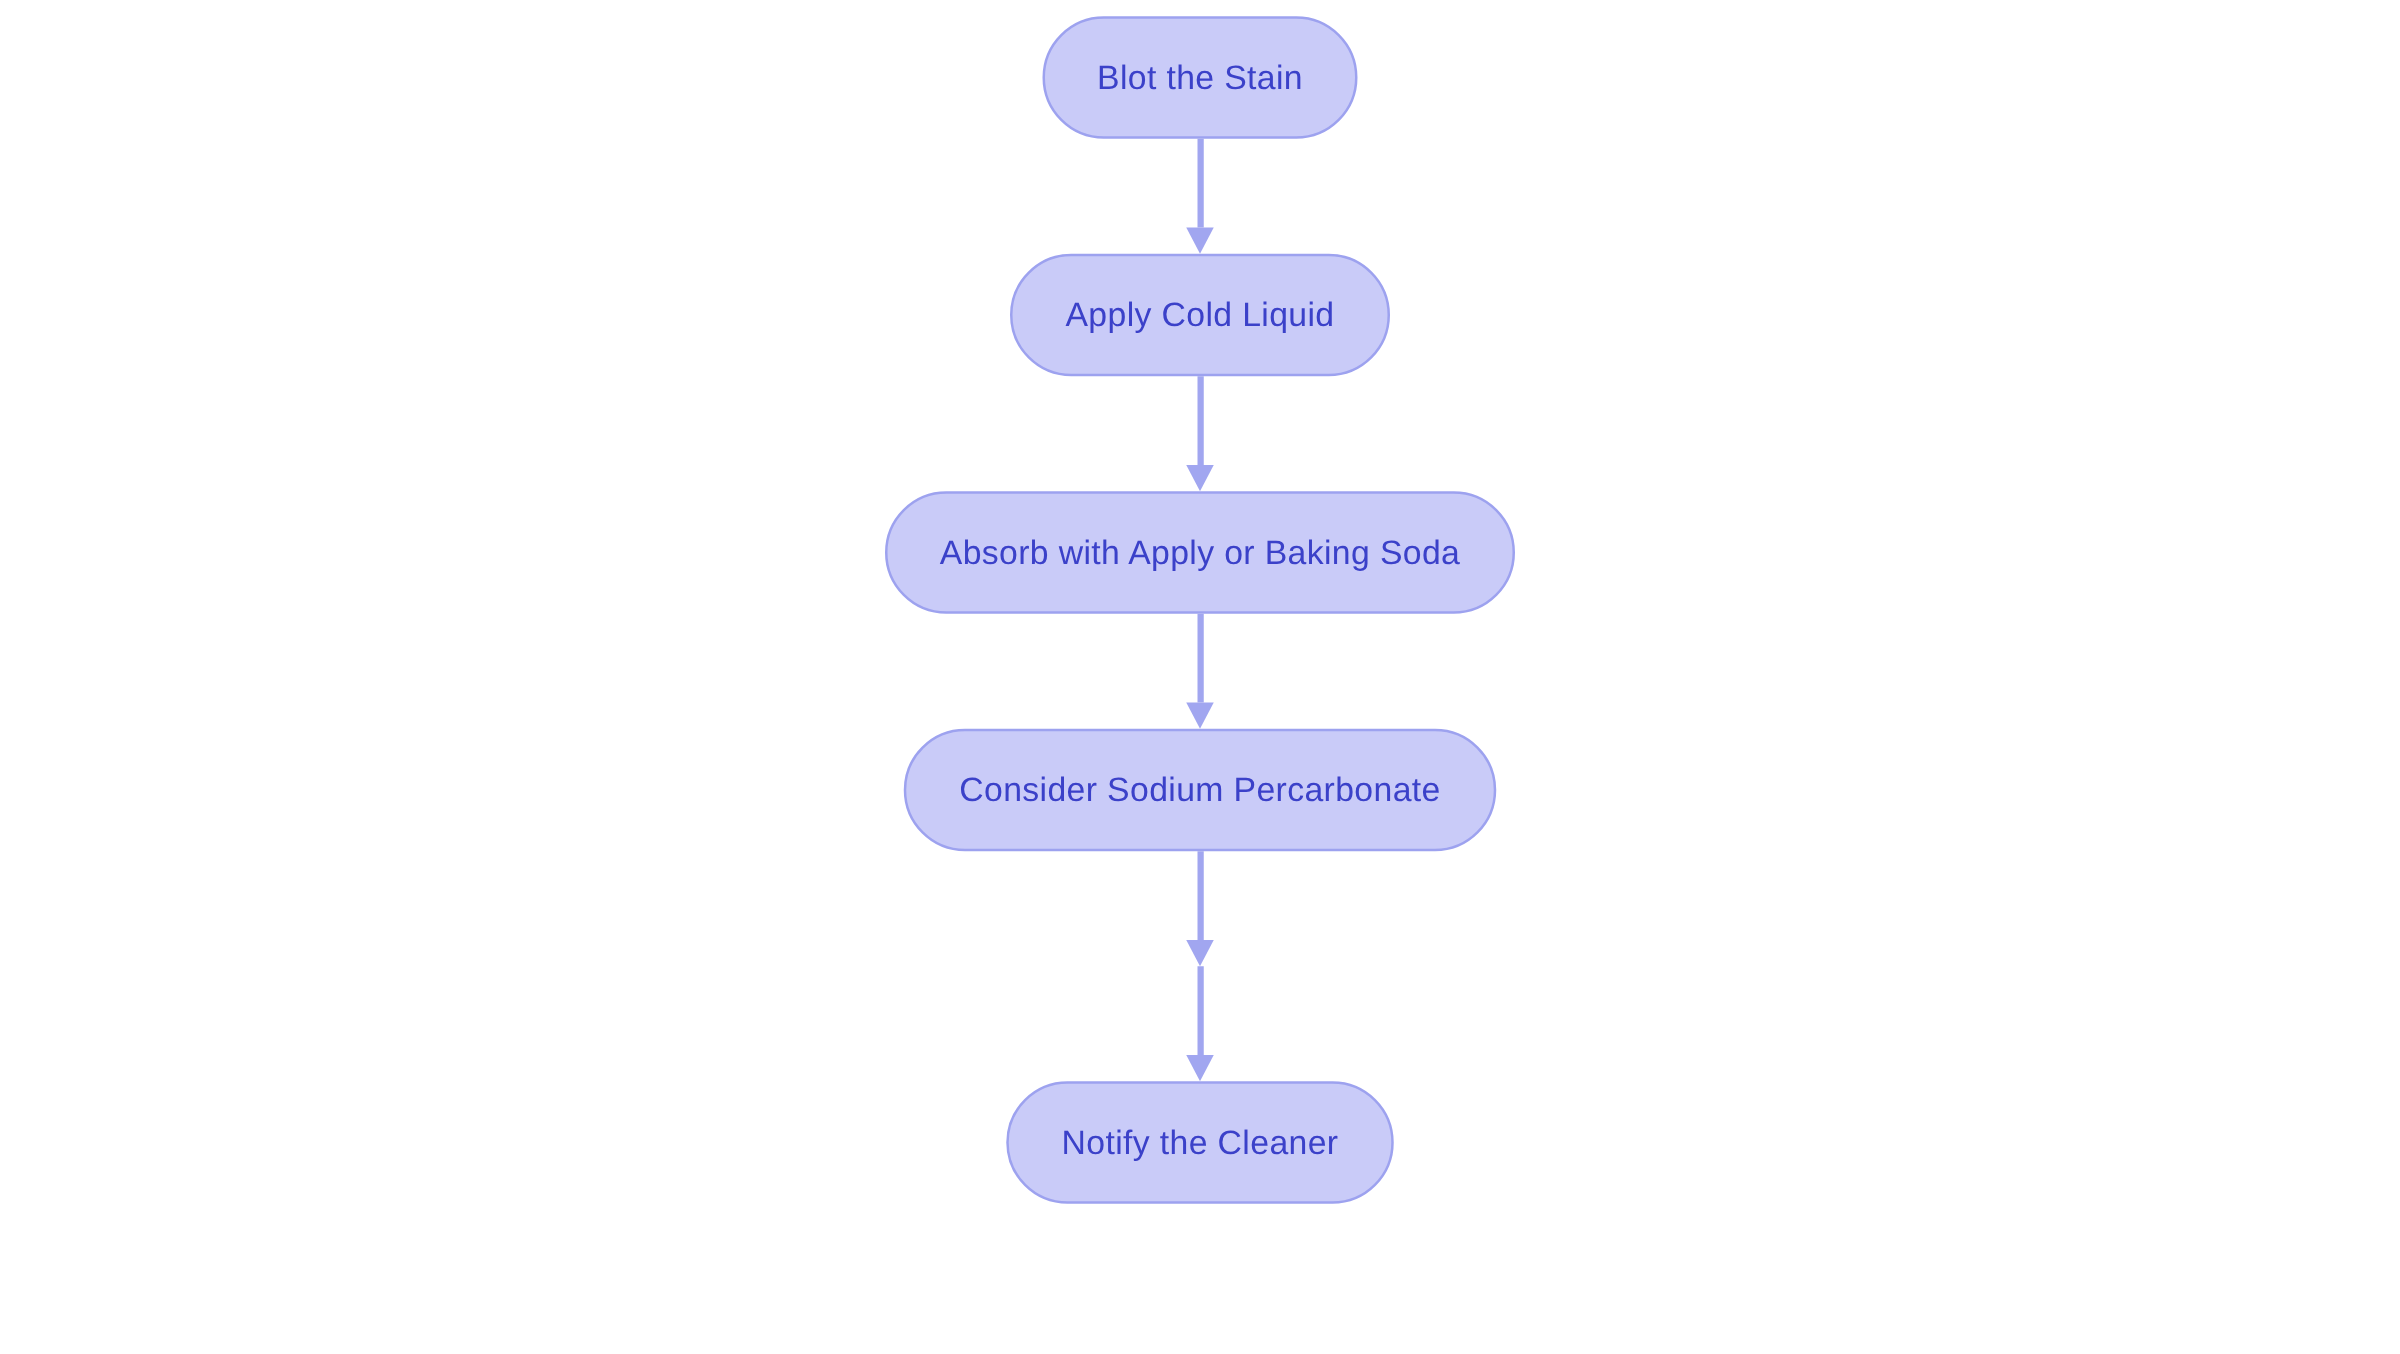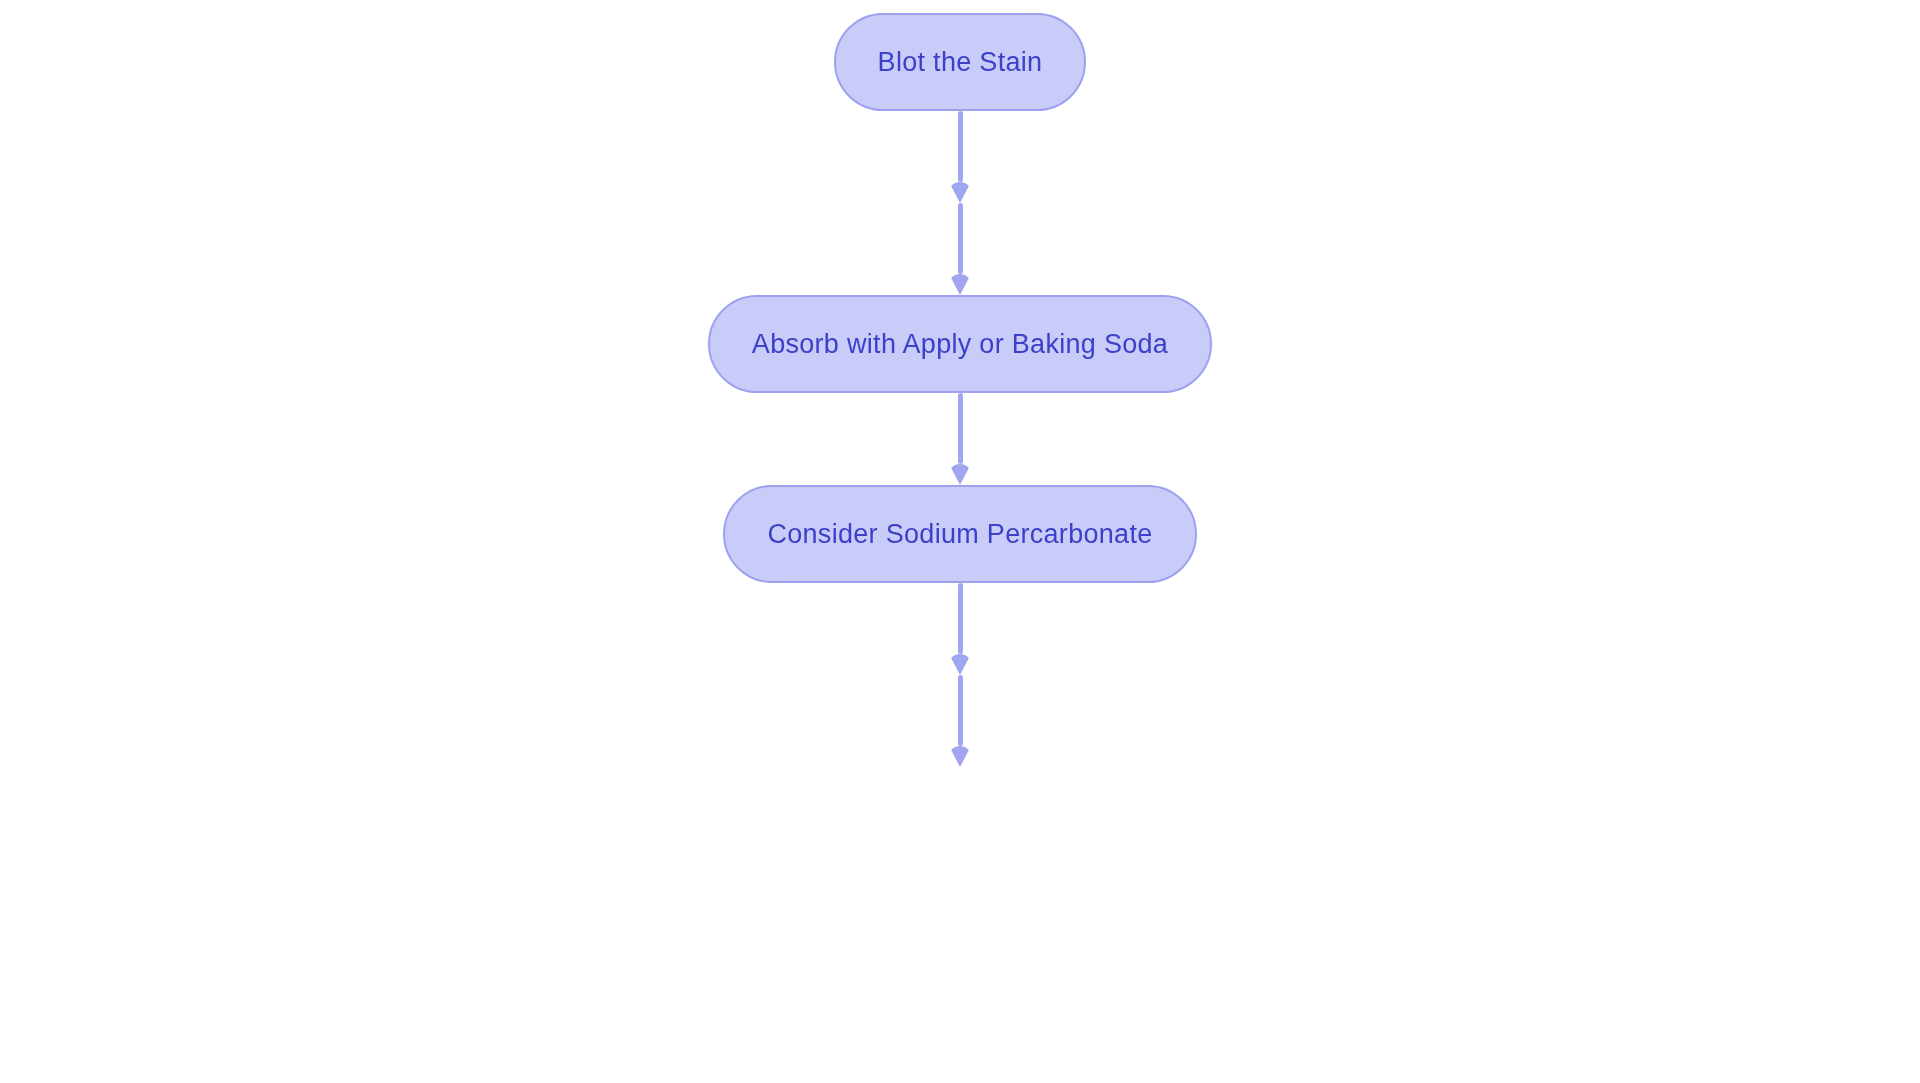--- a/index.html
+++ b/index.html
@@ -2,21 +2,21 @@
 <html style="--node-fill: #c9cbf8; --node-border: #9da2ef; --node-text: #3b41c9; --arrow: #a1a6f0; --background: #ffffff;"><head>
 <meta charset="utf-8">
 <style>
   :root{
     --node-fill:#c9cbf8;
     --node-border:#9da2ef;
     --node-text:#3b41c9;
     --arrow:#a1a6f0;
     --background:#ffffff;
   }
-  *{margin:0;padding:0;box-sizing:border-box;border-radius:11px;}
+  *{margin:0;padding:0;box-sizing:border-box;}
   html,body{width:1920px;height:1083px;overflow:hidden;}
   body{
     background:var(--background);
     font-family:"Liberation Sans","DejaVu Sans",sans-serif;
   }
   .canvas{
     position:relative;
     width:1920px;
     height:1083px;
     display:flex;
@@ -71,20 +71,23 @@
 
   <div class="node">
     <span class="node-label">Blot the Stain</span>
   </div>
 
   <div class="arrow">
     <div class="arrow-stem"></div>
     <div class="arrow-head"></div>
   </div>
 
+  <div class="node">
+    <span class="node-label">Apply Cold Liquid</span>
+  </div>
 
   <div class="arrow">
     <div class="arrow-stem"></div>
     <div class="arrow-head"></div>
   </div>
 
   <div class="node">
     <span class="node-label">Absorb with Apply or Baking Soda</span>
   </div>
 
@@ -101,14 +104,17 @@
     <div class="arrow-stem"></div>
     <div class="arrow-head"></div>
   </div>
 
 
   <div class="arrow">
     <div class="arrow-stem"></div>
     <div class="arrow-head"></div>
   </div>
 
+  <div class="node">
+    <span class="node-label">Notify the Cleaner</span>
+  </div>
 
 </div>
 
 </body></html>

